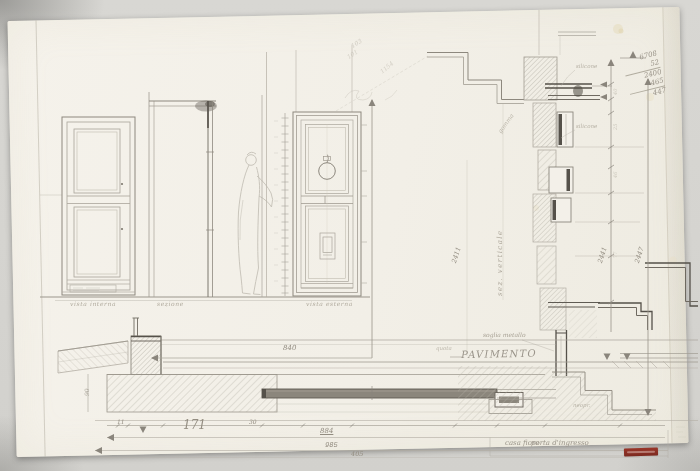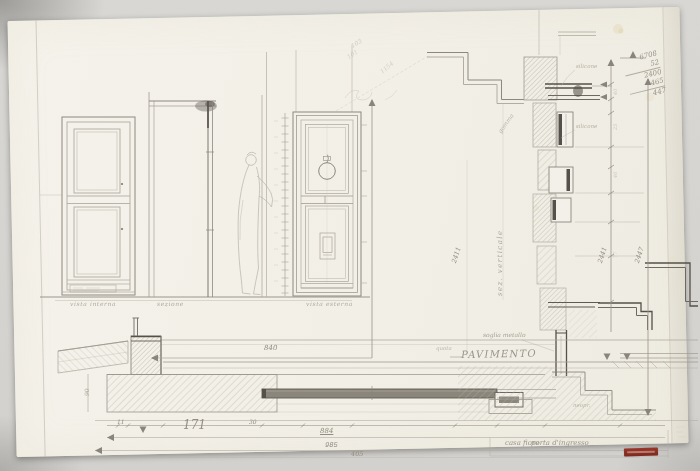--- a/index.html
+++ b/index.html
@@ -258,21 +258,21 @@
 
     <span class="lbl" style="left:483px;top:332px;font-size:6px;">soglia metallo</span>
     <span class="lbl" style="left:436px;top:346px;font-size:5.5px;opacity:.7;">quota</span>
     <span class="lbl pav" style="left:461px;top:350px;transform:rotate(-1deg);">PAVIMENTO</span>
     <span class="lbl vert" style="left:497px;top:296px;transform:rotate(-90deg);">sez. verticale</span>
     <span class="lbl" style="left:497px;top:131px;transform:rotate(-55deg);font-size:6px;opacity:.75;">gomma</span>
     <span class="lbl" style="left:576px;top:64px;font-size:5.5px;opacity:.8;">silicone</span>
     <span class="lbl" style="left:576px;top:124px;font-size:5.5px;opacity:.8;">silicone</span>
     <span class="lbl" style="left:573px;top:403px;font-size:5.5px;opacity:.75;">neopr.</span>
 
-    <span class="lbl dim" style="left:264px;top:345px;">840</span>
+    <span class="lbl dim" style="left:283px;top:345px;">840</span>
     <span class="lbl dim" style="left:320px;top:428px;text-decoration:underline;">884</span>
     <span class="lbl dim" style="left:325px;top:442px;font-family:Liberation Mono, monospace;">985</span>
     <span class="lbl dim" style="left:351px;top:419px;font-size:6.5px;margin-top:32px;">405</span>
     <span class="lbl dim" style="left:183px;top:419px;font-size:12px;">171</span>
     <span class="lbl dim" style="left:117px;top:419px;font-size:6px;">11</span>
     <span class="lbl dim" style="left:249px;top:419px;font-size:6px;">30</span>
     <span class="lbl dim" style="left:451px;top:262px;font-size:6.5px;transform:rotate(-72deg);">2411</span>
     <span class="lbl dim" style="left:597px;top:262px;font-size:6.5px;transform:rotate(-72deg);">2441</span>
     <span class="lbl dim" style="left:634px;top:262px;font-size:6.5px;transform:rotate(-72deg);">2447</span>
     <span class="lbl dim" style="left:84px;top:396px;font-size:6px;opacity:.7;transform:rotate(-90deg);">90</span>

